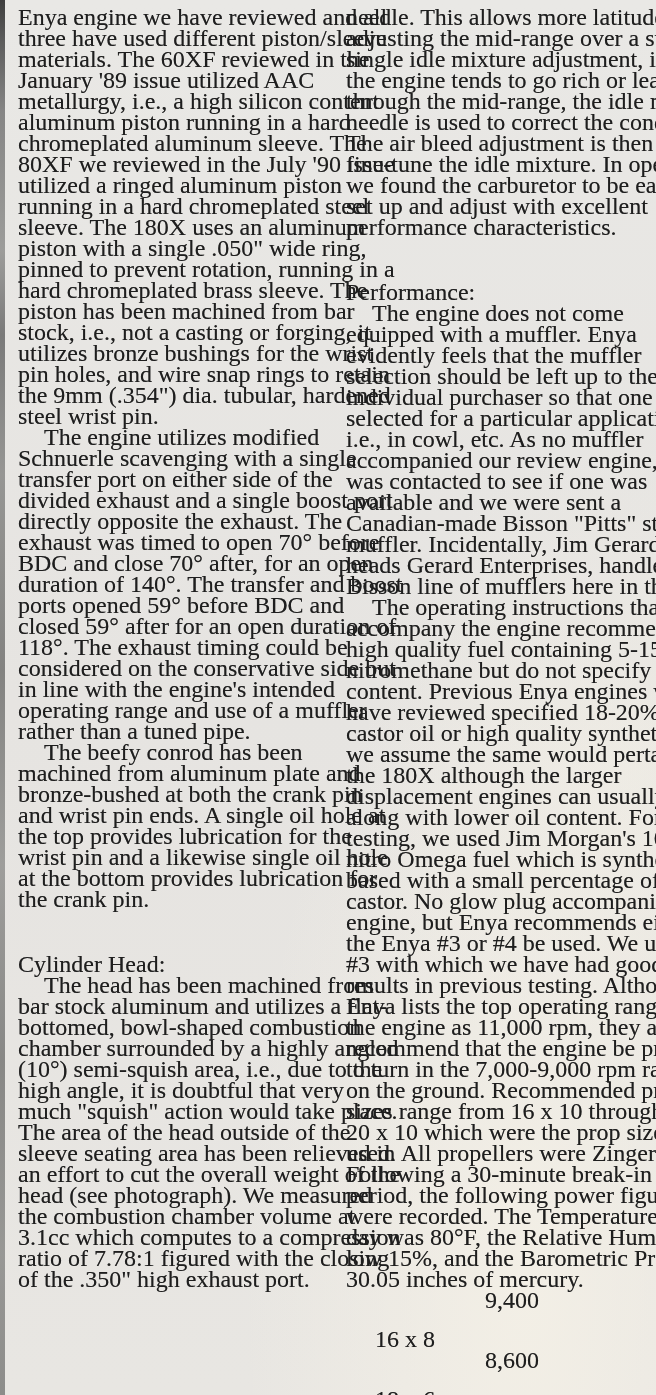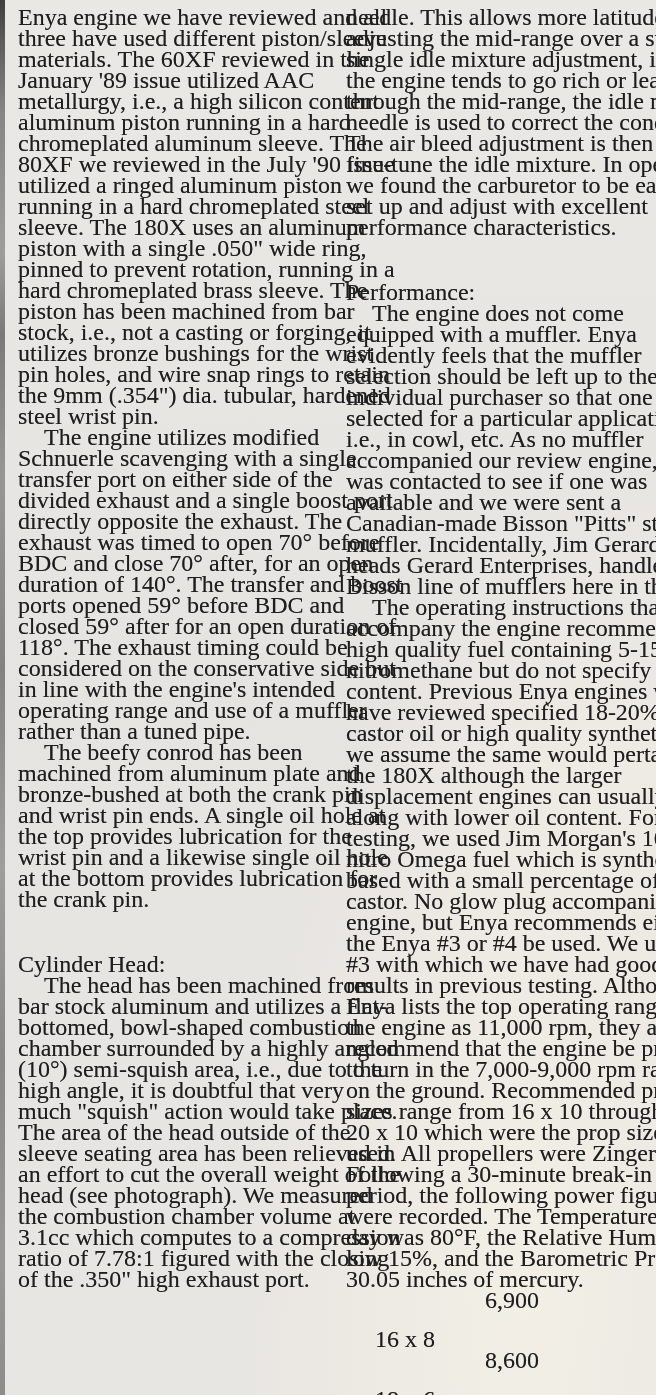--- a/index.html
+++ b/index.html
@@ -167,21 +167,21 @@
 used. All propellers were Zingers.
 Following a 30-minute break-in
 period, the following power figures
 were recorded. The Temperature of the
 day was 80°F, the Relative Humidity a
 low 15%, and the Barometric Pressure
 30.05 inches of mercury.</p>
       <div class="spec-table">
         <div class="spec-row">
           <span class="spec-prop">16 x 8</span>
-          <span class="spec-rpm">6,900</span>
+          <span class="spec-rpm">9,400</span>
         </div>
         <div class="spec-row">
           <span class="spec-prop">18 x 6</span>
           <span class="spec-rpm">8,600</span>
         </div>
         <div class="spec-row">
           <span class="spec-prop">18 x 10</span>
           <span class="spec-rpm">7,100</span>
         </div>
         <div class="spec-row">

